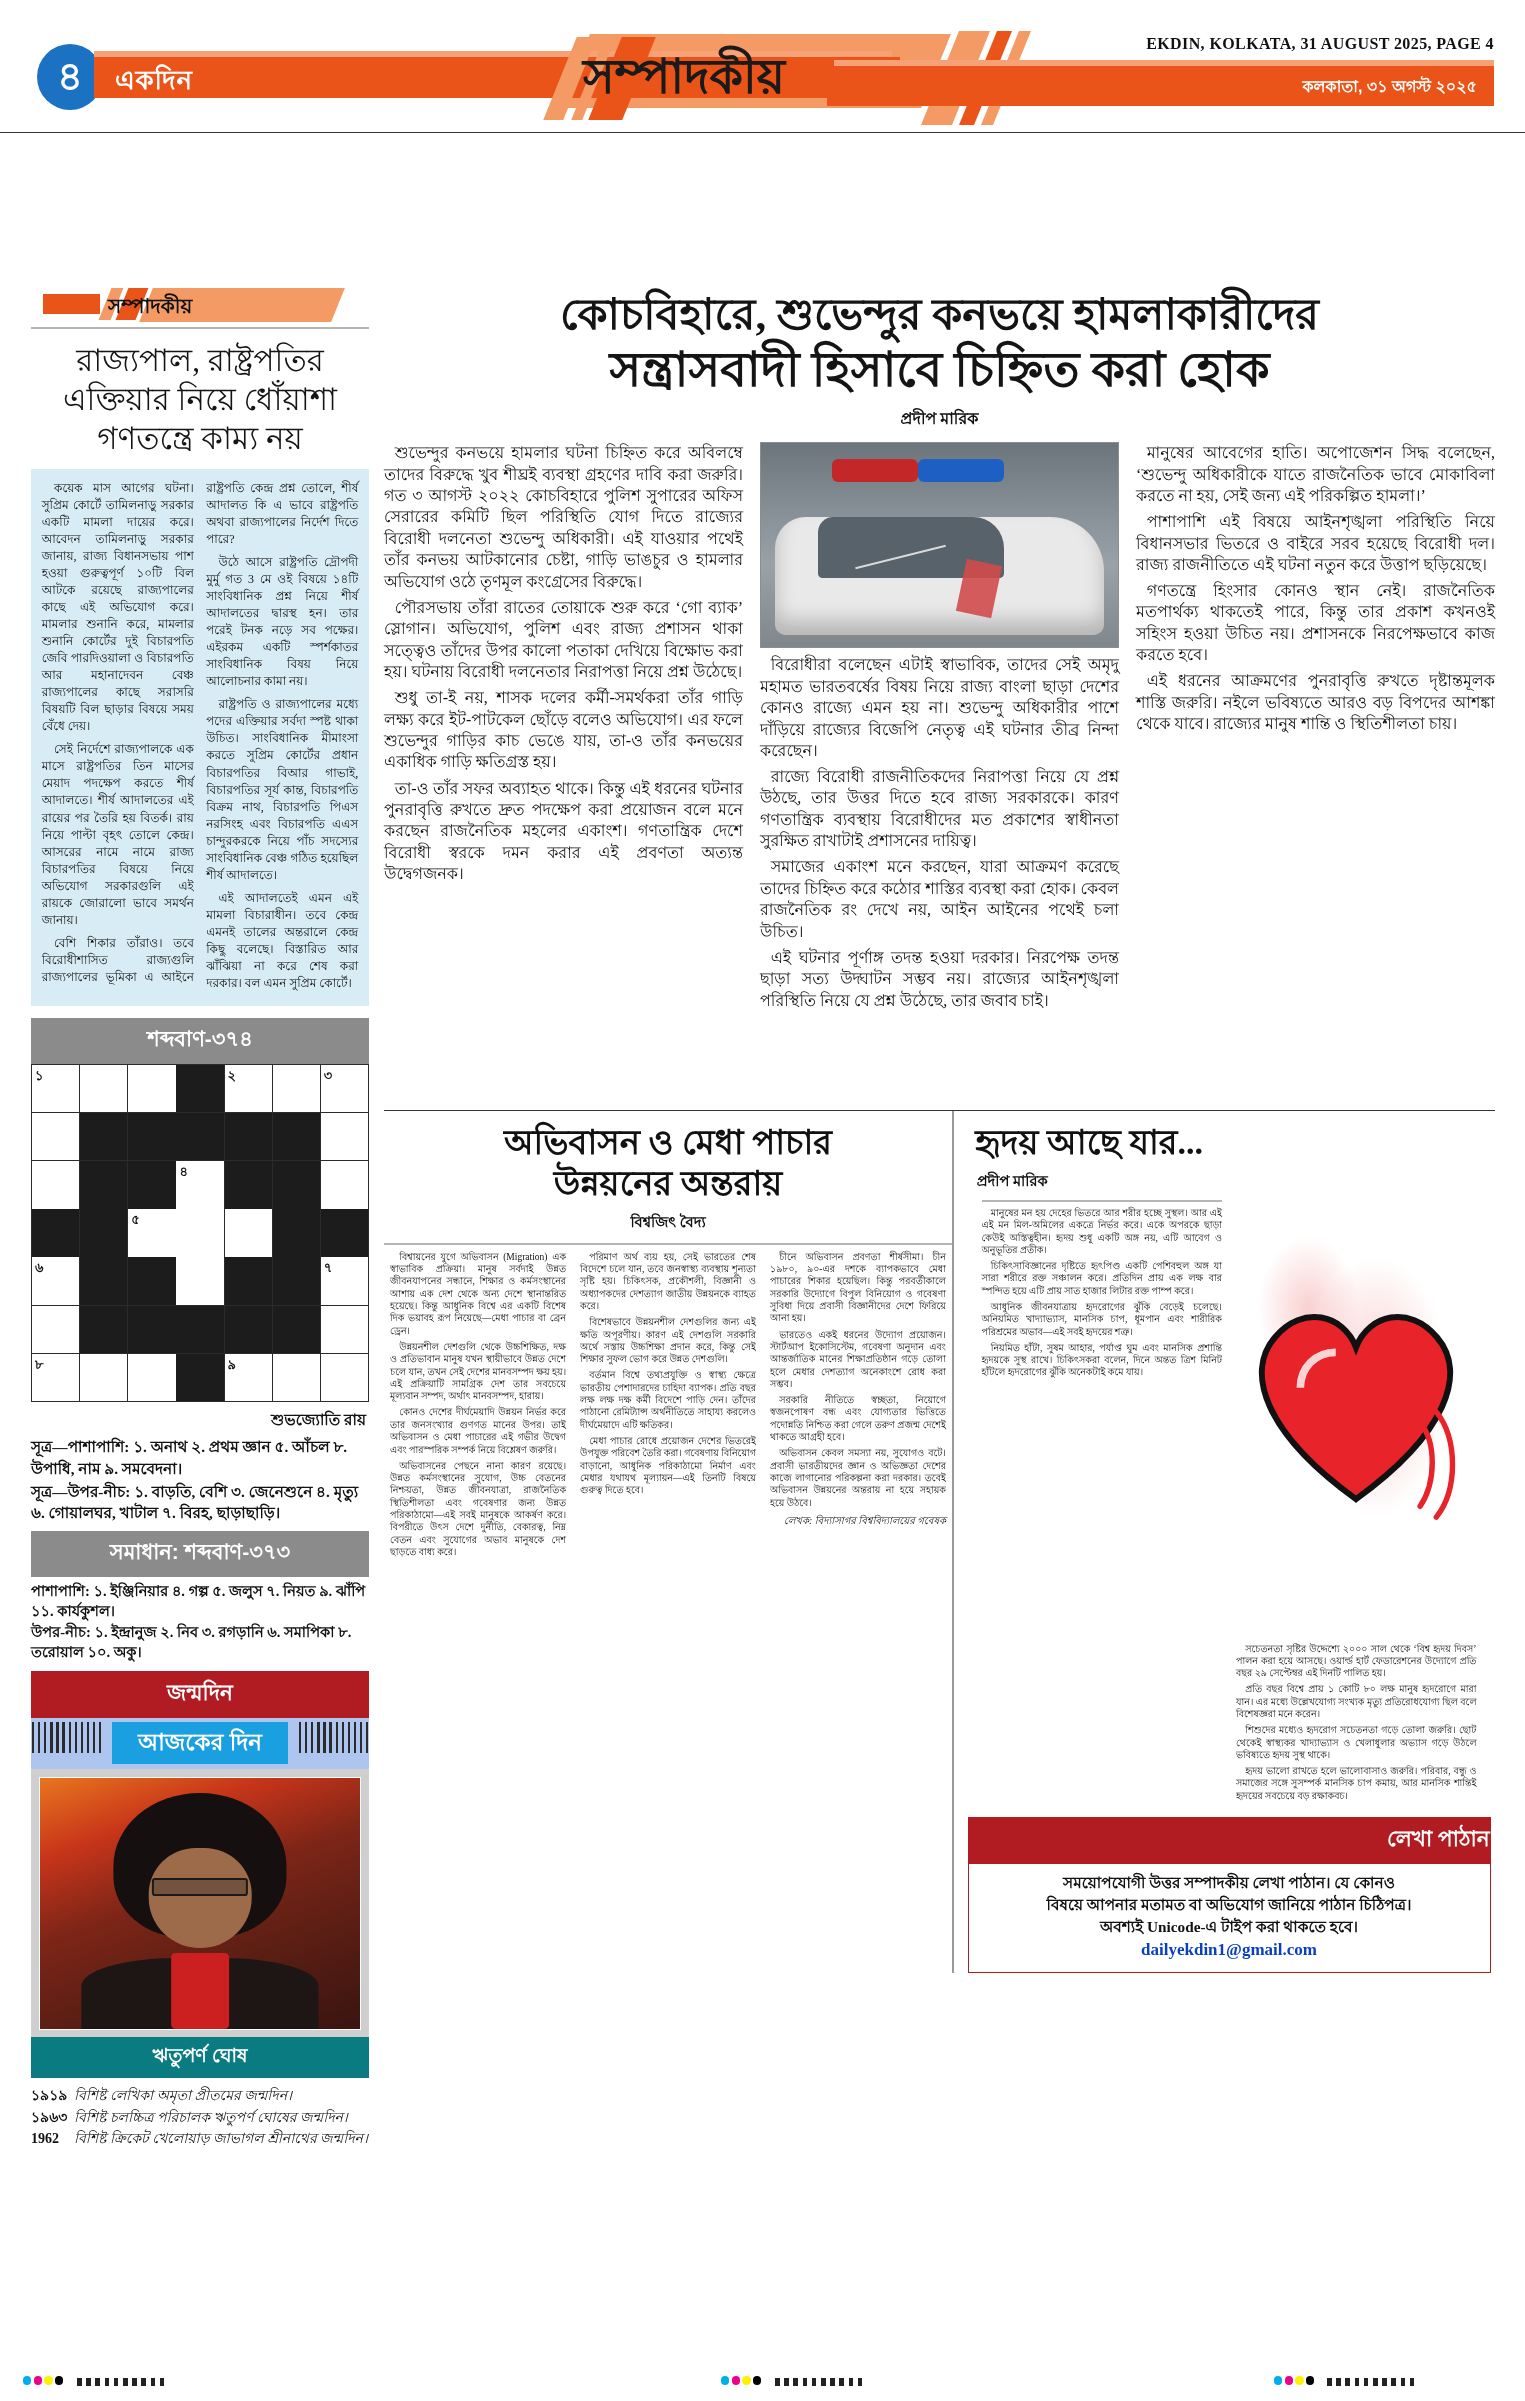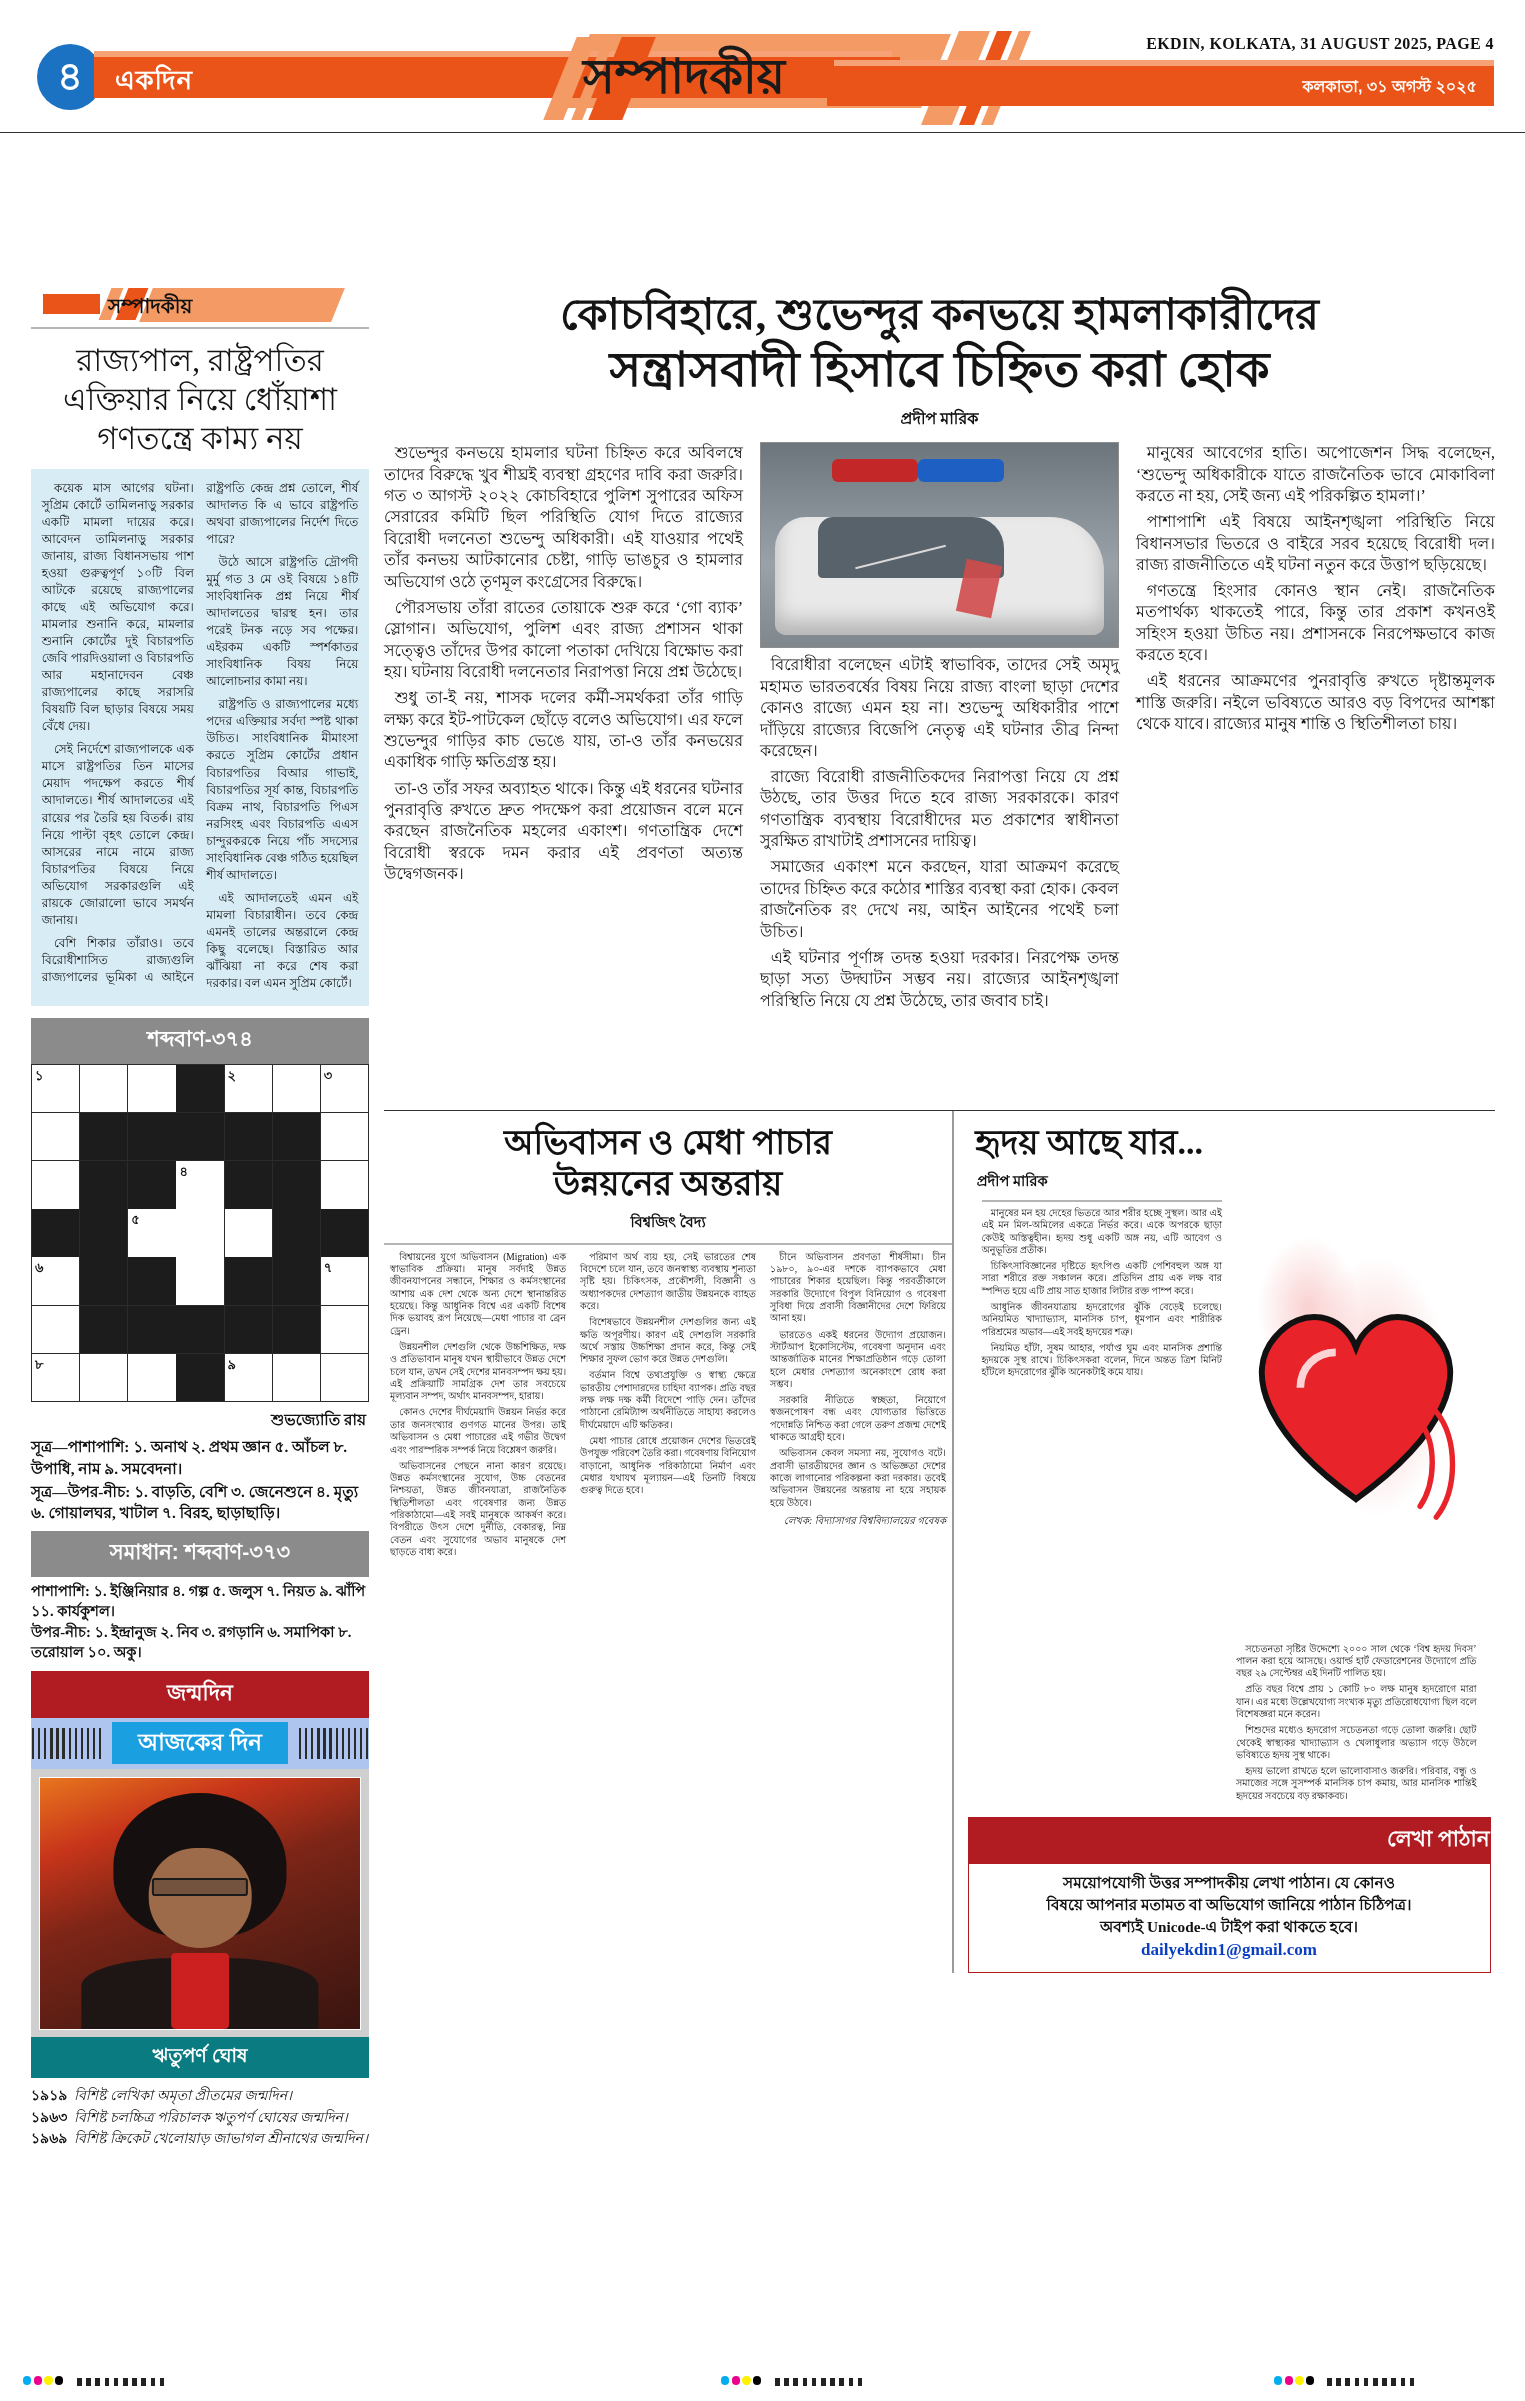--- a/index.html
+++ b/index.html
@@ -125,21 +125,21 @@
   .cw-cell { position:relative; aspect-ratio:1/1; background:#fff; }
   .cw-cell.blk { background:#1c1c1c; }
   .cw-cell span { position:absolute; left:3.1px; top:0.8px; font-size:13px; font-weight:bold; font-family:"Liberation Serif", serif;}
   .cw-author { text-align:right; font-size:15.3px; font-weight:bold; margin:6.1px 3.1px 3.1px 0; font-family:"Liberation Serif", serif;}
   .cw-clues { font-size:15.3px; line-height:1.4; font-weight:bold; font-family:"Liberation Serif", serif; margin-bottom:7.7px;}
   .cw-clues div { margin-bottom:1.5px; }
   .sol-body { font-size:14.6px; line-height:1.38; font-weight:bold; font-family:"Liberation Serif", serif; margin:4.6px 0 7.7px 0;}
 
   
   .bd-red { background:#b01c22; color:#fff; text-align:center; font-size:21.5px; font-weight:bold; padding:4.6px 0 6.1px; font-family:"Liberation Sans", sans-serif; margin-top:9.2px;}
-  .bd-blue-wrap { background:#aec6ef; padding:4.6px 0; position:relative; display:flex; align-items:center; justify-content:center; gap:10.7px;}
+  .bd-blue-wrap { background:#aec6ef; padding:4.6px 0; position:relative; display:flex; justify-content:center; gap:10.7px;}
   .stripes { width:69px; height:31px;
     background:repeating-linear-gradient(90deg,#2b2b2b 0 2.3px,#aec6ef 2.3px 6.1px);}
   .bd-blue { background:#1a9fe0; color:#fff; font-size:23px; font-weight:bold; padding:1.5px 26px; font-family:"Liberation Sans", sans-serif;}
   .bd-photo-frame { background:#cfcfcf; padding:7.7px; }
   .bd-photo {
     width:100%; height:253px; position:relative; overflow:hidden;
     background:linear-gradient(160deg,#e8761e 0%,#c8351a 22%,#7d2517 45%,#5b1e14 70%,#3a1410 100%);
     border:1.5px solid #fff;
   }
   .bd-photo .hair { position:absolute; left:50%; top:6%; transform:translateX(-50%); width:54%; height:58%; background:#15100f; border-radius:50% 50% 42% 42%;}
@@ -382,21 +382,21 @@
             <span class="face"></span>
           <span class="glasses"></span>
           <span class="body"></span>
             <span class="scarf"></span>
         </div>
       </div>
       <div class="bd-caption">ঋতুপর্ণ ঘোষ</div>
       <div class="bd-list" id="bd-list">
           <div><span class="yr">১৯১৯</span><span>বিশিষ্ট লেখিকা অমৃতা প্রীতমের জন্মদিন।</span></div>
           <div><span class="yr">১৯৬৩</span><span>বিশিষ্ট চলচ্চিত্র পরিচালক ঋতুপর্ণ ঘোষের জন্মদিন।</span></div>
-          <div><span class="yr">১৯৬৯</span><span>বিশিষ্ট ক্রিকেট খেলোয়াড় জাভাগল শ্রীনাথের জন্মদিন।</span></div>
+          <div><span class="yr">1962</span><span>বিশিষ্ট ক্রিকেট খেলোয়াড় জাভাগল শ্রীনাথের জন্মদিন।</span></div>
         </div>
     </div>
   </div>
 
   <div class="main-col">
     <h1 class="main-head">
       <span>কোচবিহারে, শুভেন্দুর কনভয়ে হামলাকারীদের</span><br>
       <span class="l2">সন্ত্রাসবাদী হিসাবে চিহ্নিত করা হোক</span>
     </h1>
     <div class="byline-c">প্রদীপ মারিক</div>

